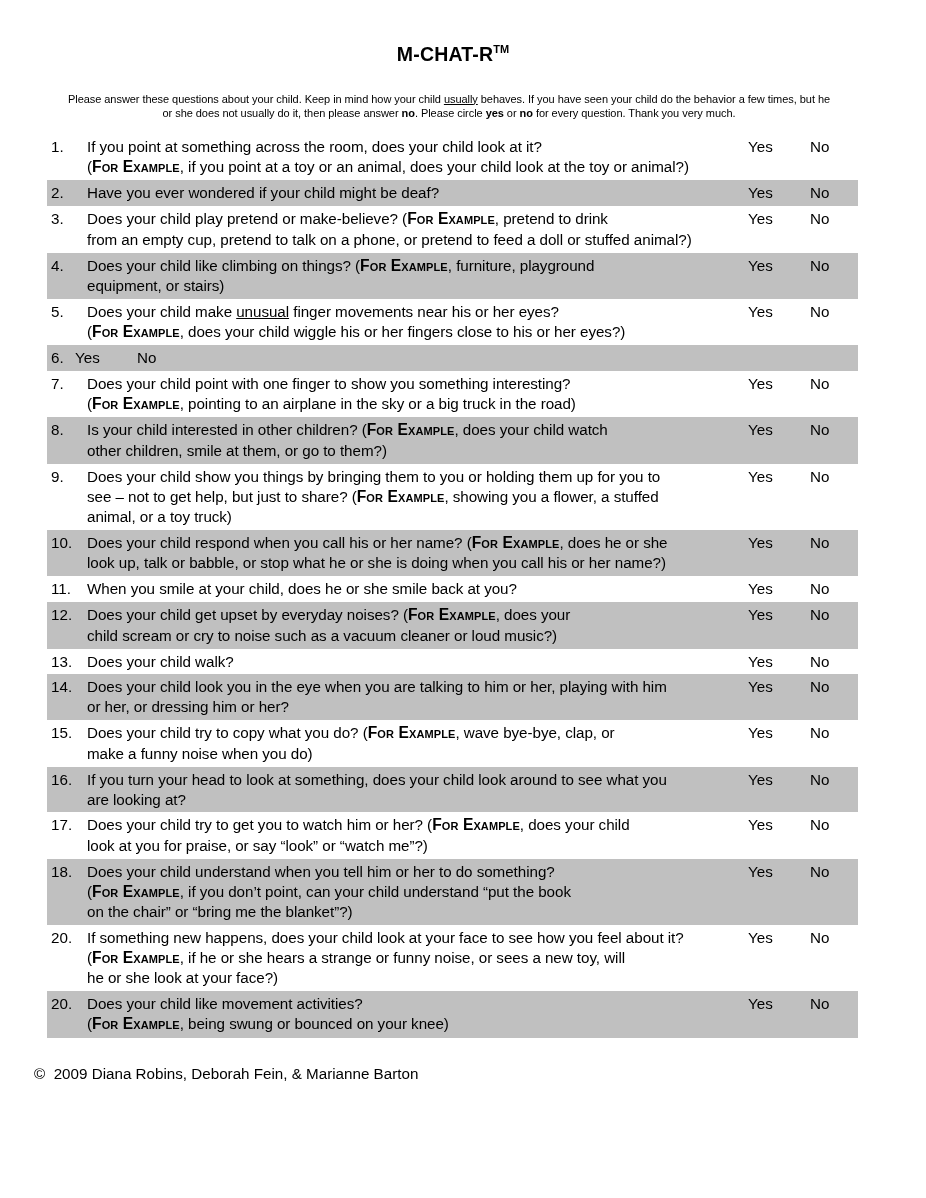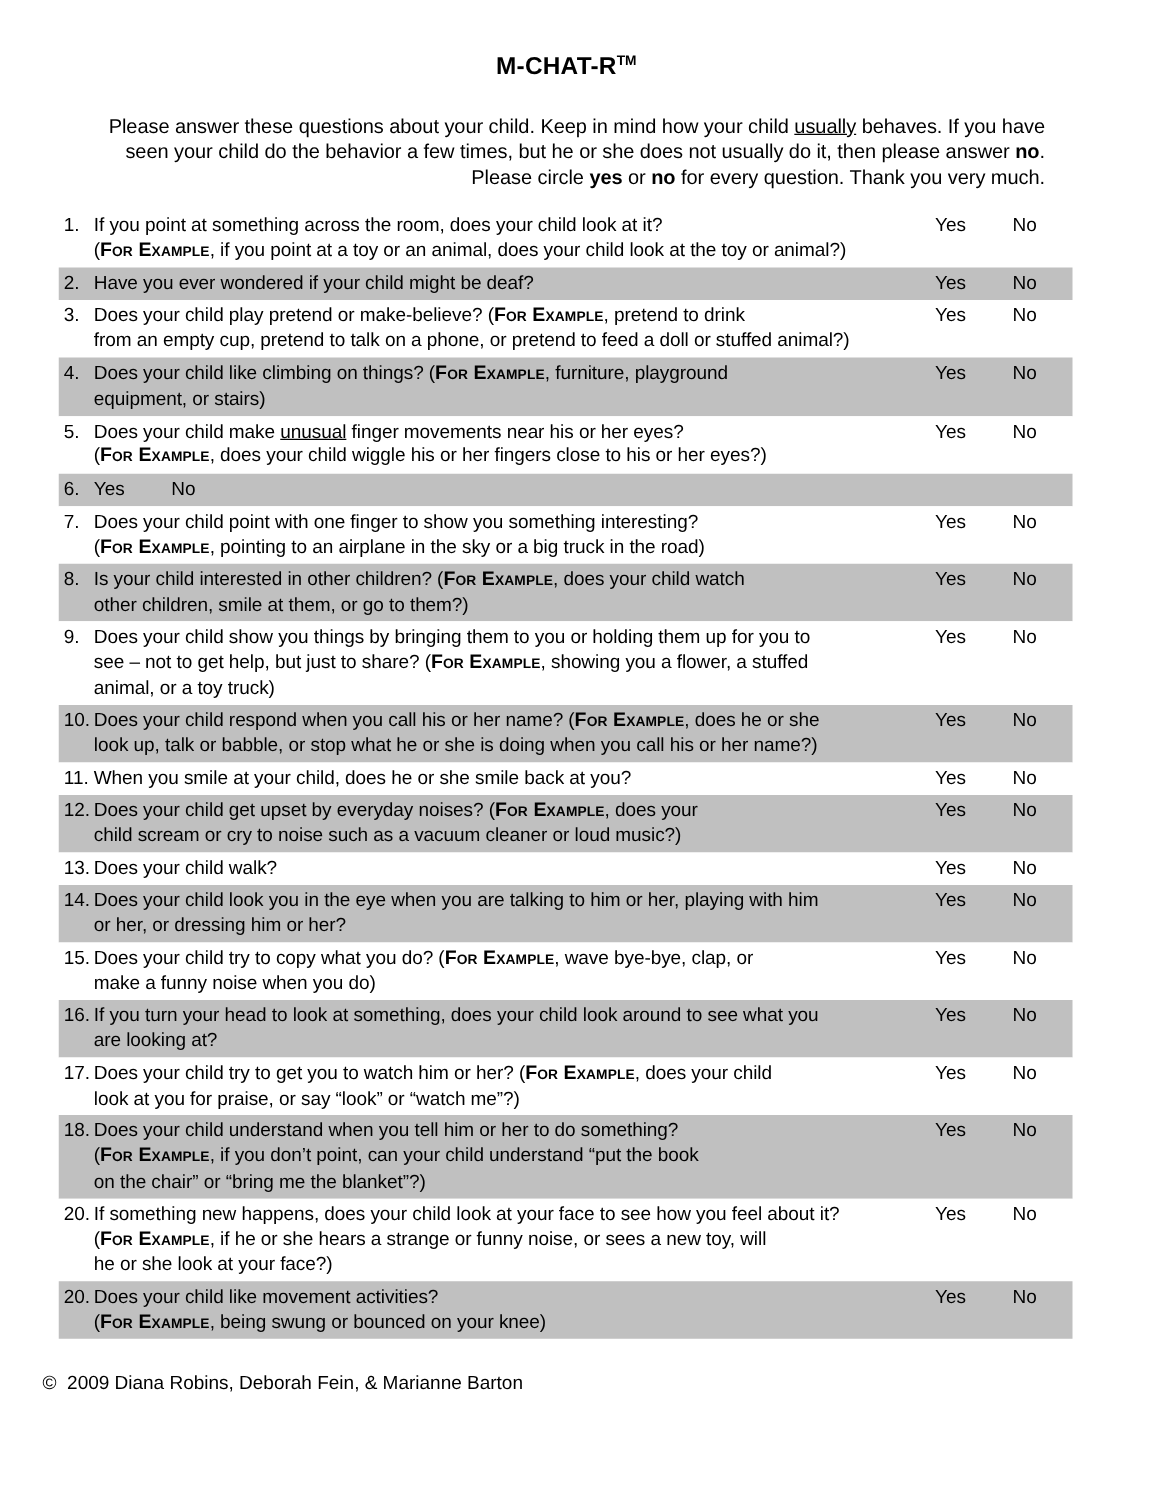--- a/index.html
+++ b/index.html
@@ -36,23 +36,23 @@
   .doc-title .tm {
     font-size: 11px;
     vertical-align: super;
     font-weight: bold;
     letter-spacing: 0;
   }
 
   
   .intro {
     margin: 27px 70px 0 62px;
-    font-size: 16px;
+    font-size: 11px;
     line-height: 1.295;
-    text-align: right;
+    text-align: center;
     letter-spacing: -0.05px;
   }
   .intro b { font-weight: bold; }
   .intro u { text-decoration: underline; }
 
   
   .q-list {
     margin-top: 14px;
     padding: 0;
   }
@@ -78,20 +78,21 @@
     line-height: 1.31;
     padding-left: 4px;
     box-sizing: border-box;
   }
   .q-text {
     flex: 1 1 auto;
     font-size: 15.2px;
     line-height: 1.31;
     padding-right: 6px;
     letter-spacing: -0.05px;
+    margin-left: 12px;
   }
   .q-text u { }
   .fe {
     font-weight: bold;
     font-variant: small-caps;
     font-size: 15.6px;
     letter-spacing: 0.1px;
     text-align: center;
   }
   .ans {

